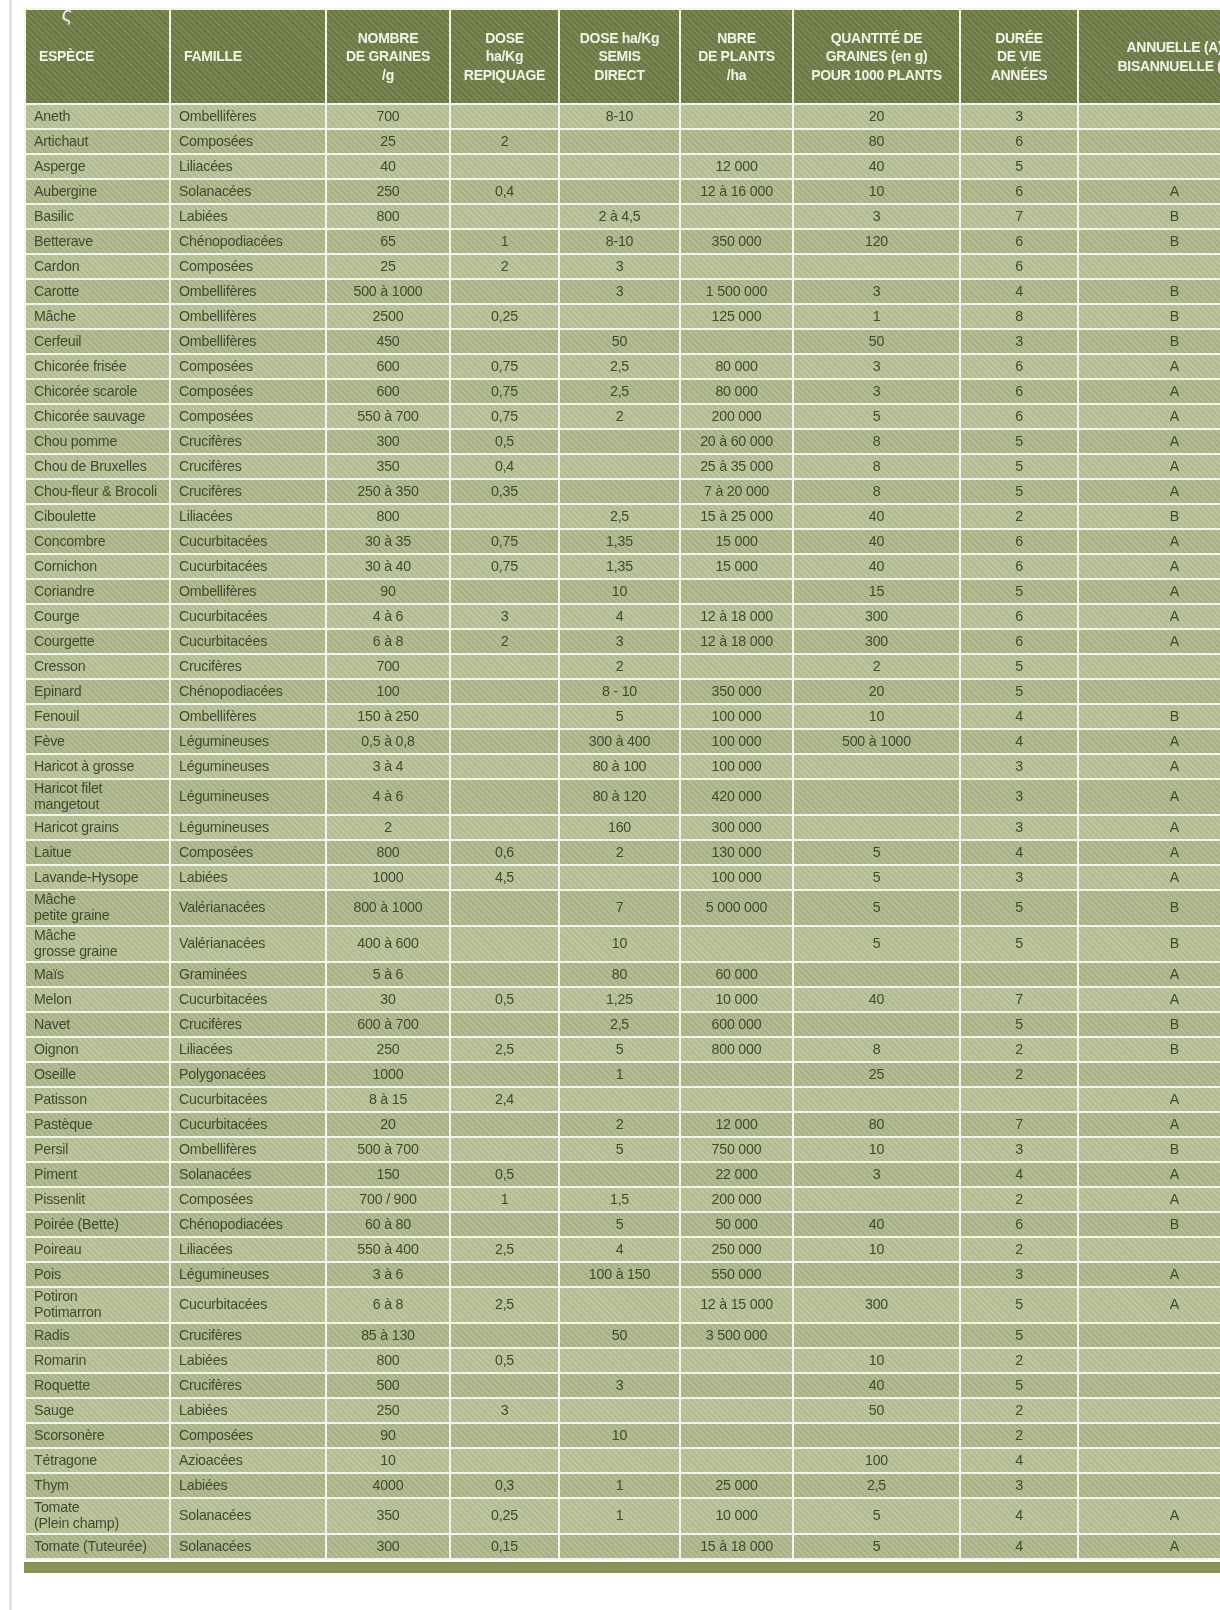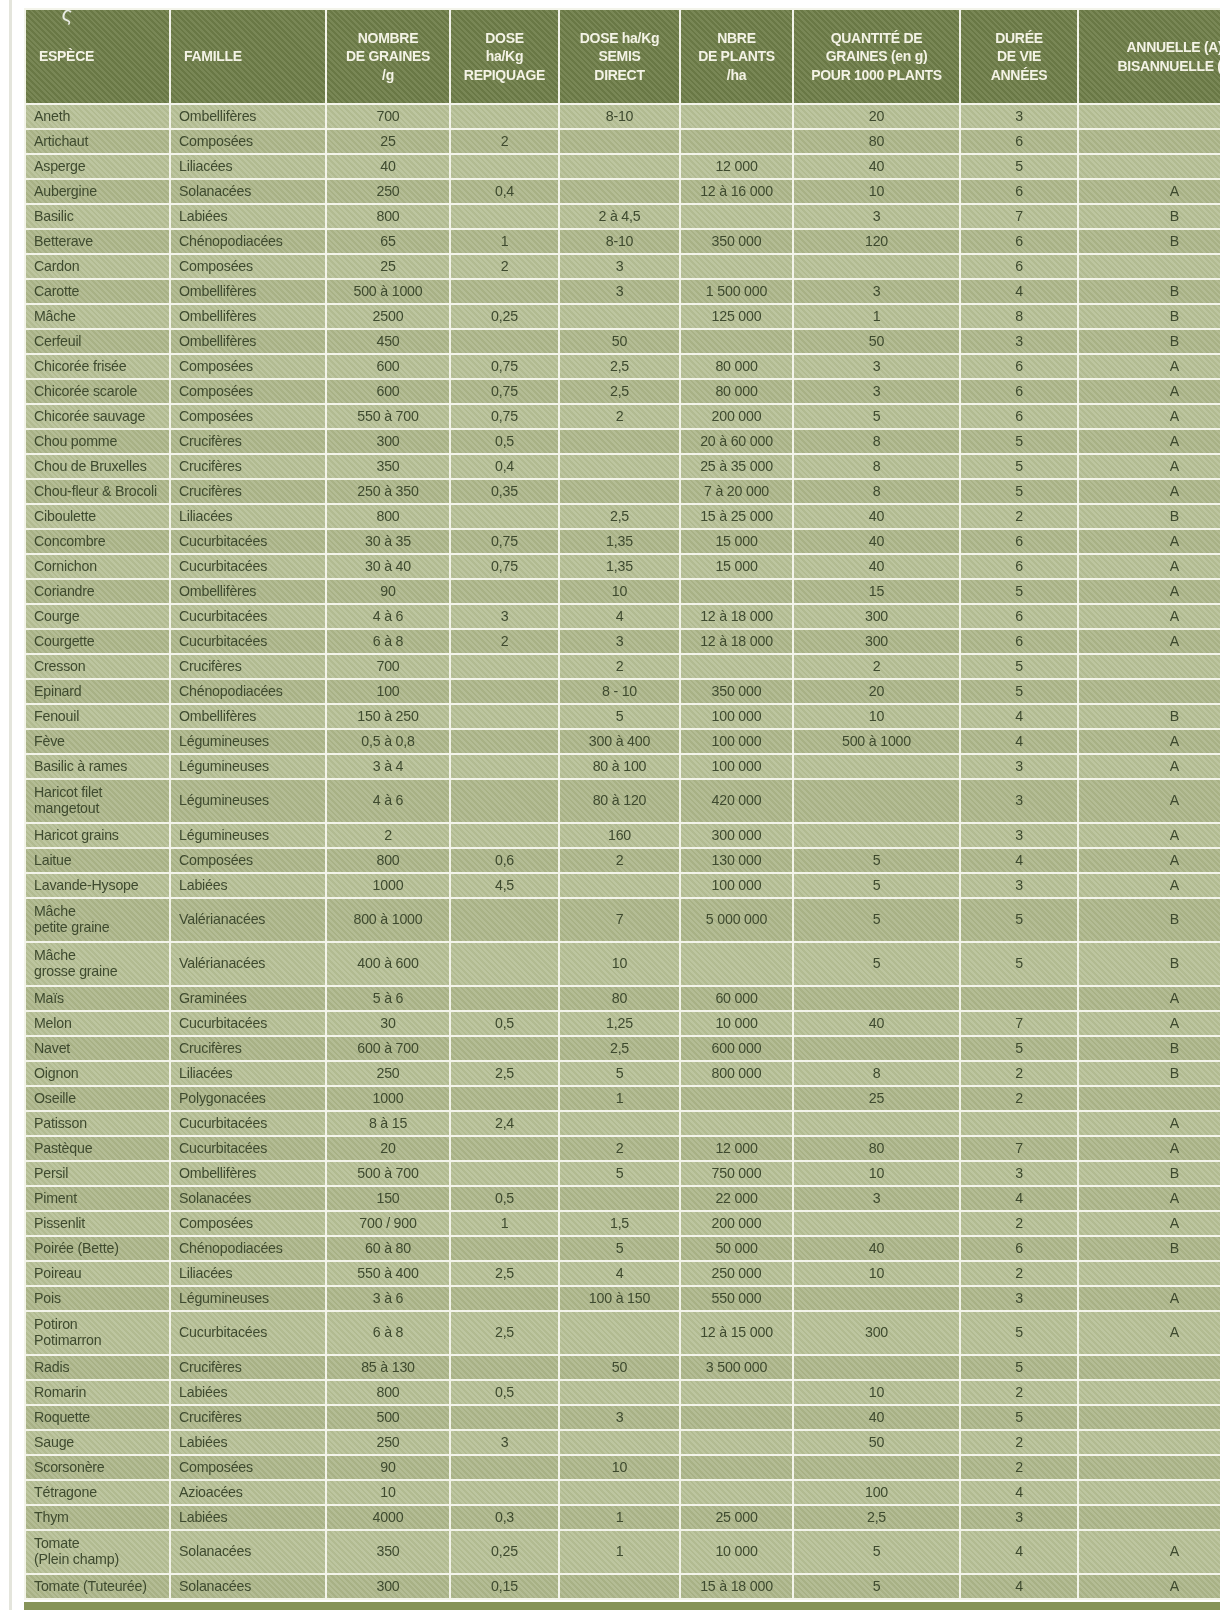--- a/index.html
+++ b/index.html
@@ -48,21 +48,21 @@
     padding: 0 6px;
     text-align: center;
     vertical-align: middle;
     white-space: pre-line;
     background-image: repeating-linear-gradient(45deg,
       rgba(255,255,255,0.10) 0px, rgba(255,255,255,0.10) 2px,
       rgba(70,80,45,0.04) 2px, rgba(70,80,45,0.04) 4px);
   }
   tbody tr.light td { background-color: var(--row-light, #b6bf95); }
   tbody tr.dark  td { background-color: var(--row-dark, #acb589); }
-  tbody tr.tall td { height: 42px; }
+  tbody tr.tall td { height: 34px; }
   tbody td.col-0, tbody td.col-1 { text-align: left; padding-left: 8px; }
   .bottom-strip {
     margin-top: 2px;
     width: 1196px;
     height: 11px;
     background: var(--bottom-strip, #87945a);
   }
   .corner-mark {
     position: absolute;
     left: 38px; top: -6px;
@@ -398,21 +398,21 @@
             <td class="col-1">Légumineuses</td>
             <td class="col-2">0,5 à 0,8</td>
             <td class="col-3"></td>
             <td class="col-4">300 à 400</td>
             <td class="col-5">100 000</td>
             <td class="col-6">500 à 1000</td>
             <td class="col-7">4</td>
             <td class="col-8">A</td>
           </tr>
           <tr class="light">
-            <td class="col-0">Basilic à rames</td>
+            <td class="col-0">Haricot à grosse</td>
             <td class="col-1">Légumineuses</td>
             <td class="col-2">3 à 4</td>
             <td class="col-3"></td>
             <td class="col-4">80 à 100</td>
             <td class="col-5">100 000</td>
             <td class="col-6"></td>
             <td class="col-7">3</td>
             <td class="col-8">A</td>
           </tr>
           <tr class="dark tall">

